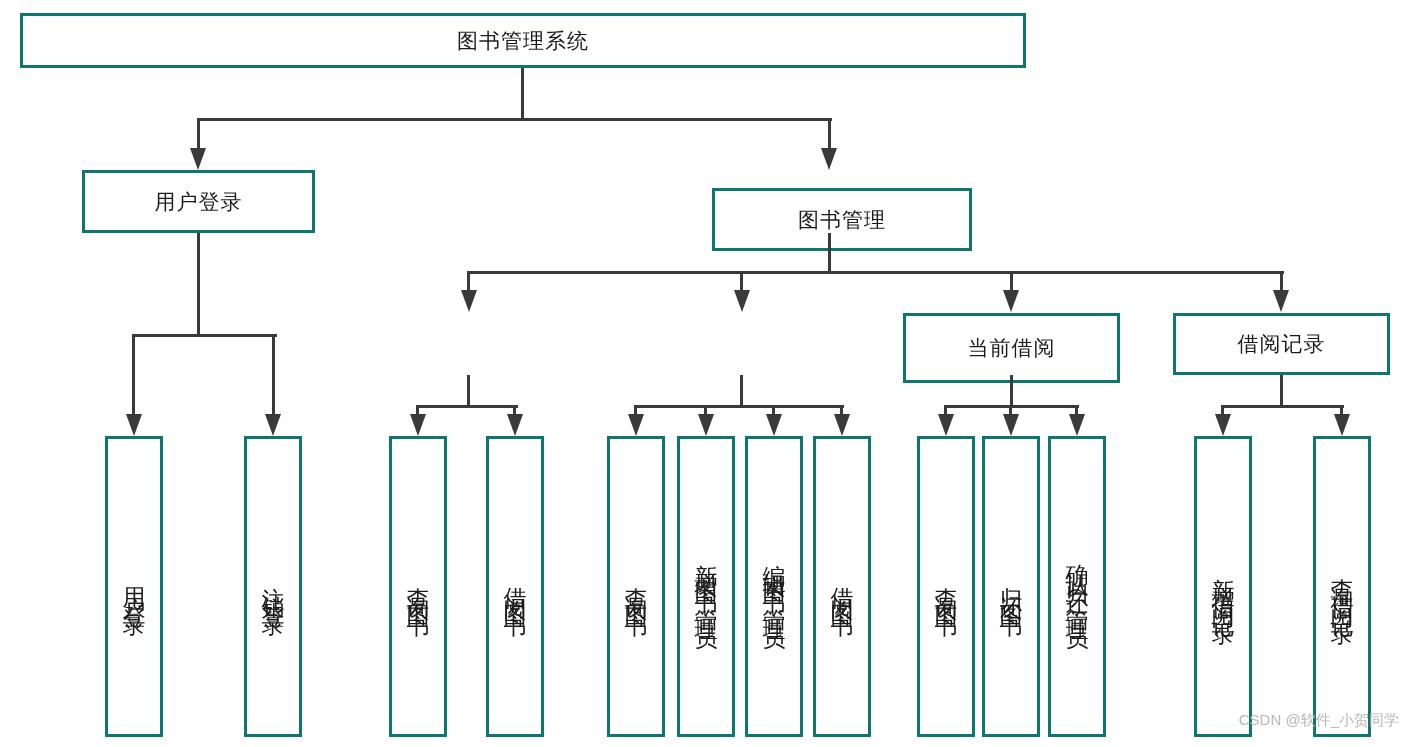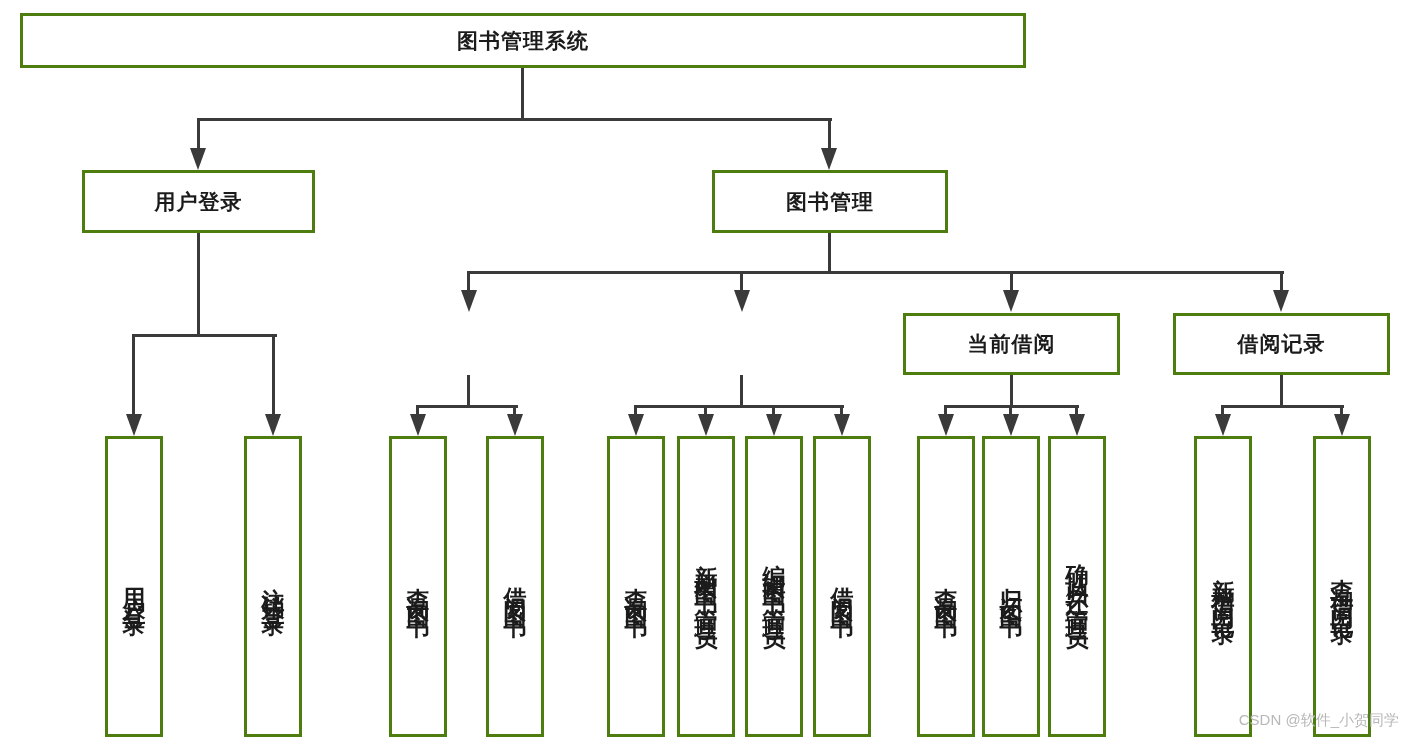--- a/index.html
+++ b/index.html
@@ -2,22 +2,22 @@
 <html><head>
 <meta charset="utf-8">
 <style>
   html,body { margin:0; padding:0; background:#ffffff; }
   .canvas {
     position:relative; width:1405px; height:747px; background:#ffffff;
     font-family:"Liberation Sans","DejaVu Sans",sans-serif; overflow:hidden;
   }
   .box {
     position:absolute; box-sizing:border-box;
-    border:3px solid #4d7c0f; background:#ffffff;
-    display:flex; align-items:center; justify-content:center;font-weight:bold;
+    border:3px solid #0f766e; background:#ffffff;
+    display:flex; align-items:center; justify-content:center;
   }
   .hlabel { font-size:21px; color:#1b1b1b; letter-spacing:1px; white-space:nowrap; }
   .vlabel {
     writing-mode:vertical-rl; text-orientation:mixed;
     font-size:23px; letter-spacing:9px; line-height:1; color:#1b1b1b;
   }
   .line { position:absolute; background:#3a3a3a; }
   .arrow {
     position:absolute; width:0; height:0;
     border-left:8px solid transparent; border-right:8px solid transparent;
@@ -40,21 +40,21 @@
   <div class="line" style="left:521px; top:68px; width:3px; height:52px;"></div>
   <div class="line" style="left:197px; top:118px; width:635px; height:3px;"></div>
   <div class="line" style="left:197px; top:118px; width:3px; height:34px;"></div>
   <div class="arrow" style="left:190px; top:148px;"></div>
   <div class="line" style="left:828px; top:118px; width:3px; height:34px;"></div>
   <div class="arrow" style="left:821px; top:148px;"></div>
 
   <div class="box" style="left:82px; top:170px; width:233px; height:63px;">
     <span class="hlabel">用户登录</span>
   </div>
-  <div class="box" style="left:712px; top:170px; width:236px; height:63px;">
+  <div class="box" style="left:712px; top:188px; width:260px; height:63px;">
     <span class="hlabel">图书管理</span>
   </div>
 
   <div class="line" style="left:197px; top:233px; width:3px; height:104px;"></div>
   <div class="line" style="left:132px; top:334px; width:145px; height:3px;"></div>
   <div class="line" style="left:132px; top:334px; width:3px; height:83px;"></div>
   <div class="arrow" style="left:126px; top:414px;"></div>
   <div class="line" style="left:272px; top:334px; width:3px; height:83px;"></div>
   <div class="arrow" style="left:265px; top:414px;"></div>
 
@@ -62,21 +62,21 @@
   <div class="line" style="left:467px; top:271px; width:817px; height:3px;"></div>
   <div class="line" style="left:467px; top:271px; width:3px; height:22px;"></div>
   <div class="arrow" style="left:461px; top:290px;"></div>
   <div class="line" style="left:740px; top:271px; width:3px; height:22px;"></div>
   <div class="arrow" style="left:734px; top:290px;"></div>
   <div class="line" style="left:1010px; top:271px; width:3px; height:22px;"></div>
   <div class="arrow" style="left:1003px; top:290px;"></div>
   <div class="line" style="left:1280px; top:271px; width:3px; height:22px;"></div>
   <div class="arrow" style="left:1273px; top:290px;"></div>
 
-  <div class="box" style="left:903px; top:313px; width:217px; height:62px;">
+  <div class="box" style="left:903px; top:313px; width:217px; height:70px;">
     <span class="hlabel">当前借阅</span>
   </div>
   <div class="box" style="left:1173px; top:313px; width:217px; height:62px;">
     <span class="hlabel">借阅记录</span>
   </div>
 
   <div class="line" style="left:467px; top:375px; width:3px; height:33px;"></div>
   <div class="line" style="left:416px; top:405px; width:102px; height:3px;"></div>
   <div class="line" style="left:416px; top:405px; width:3px; height:12px;"></div>
   <div class="arrow" style="left:410px; top:414px;"></div>

